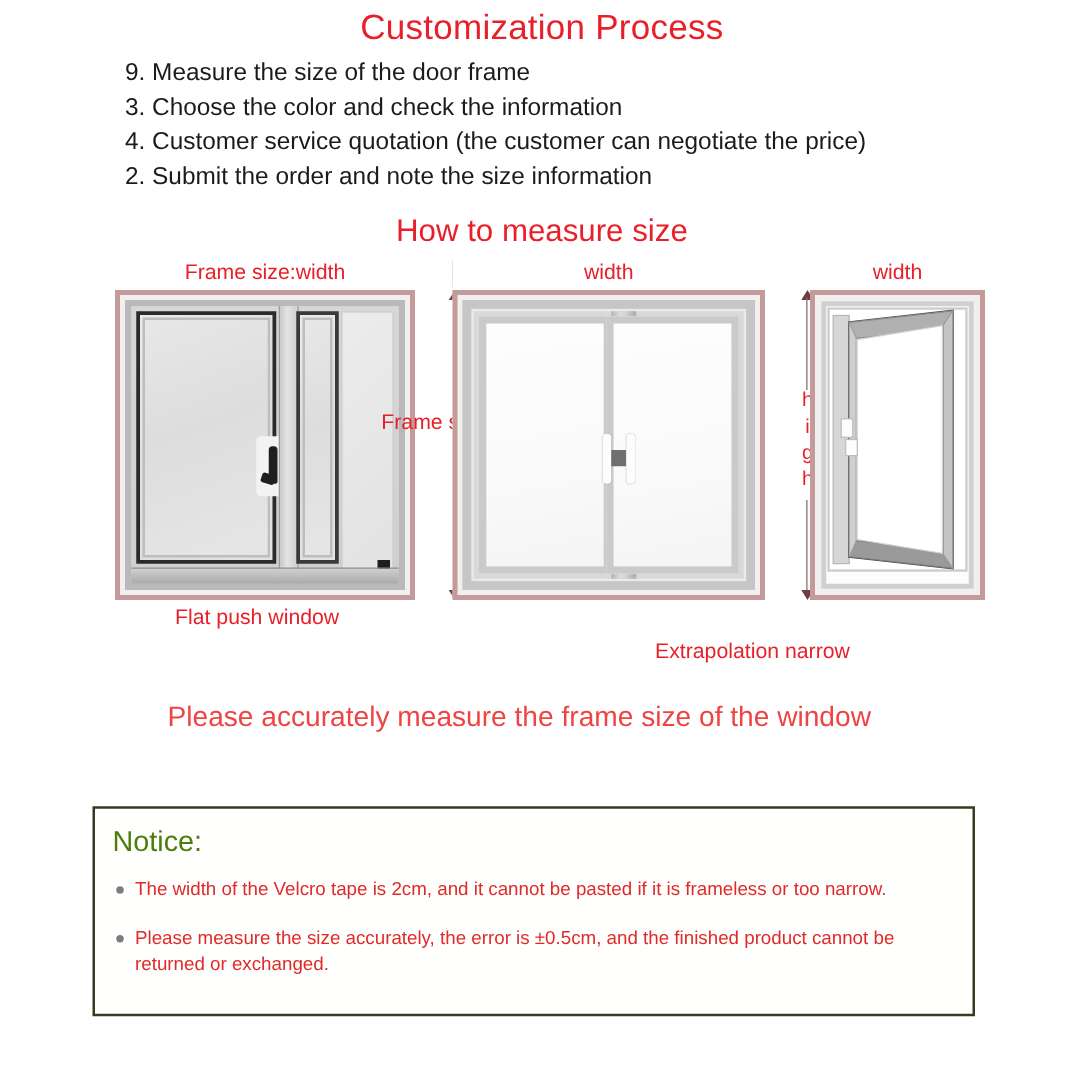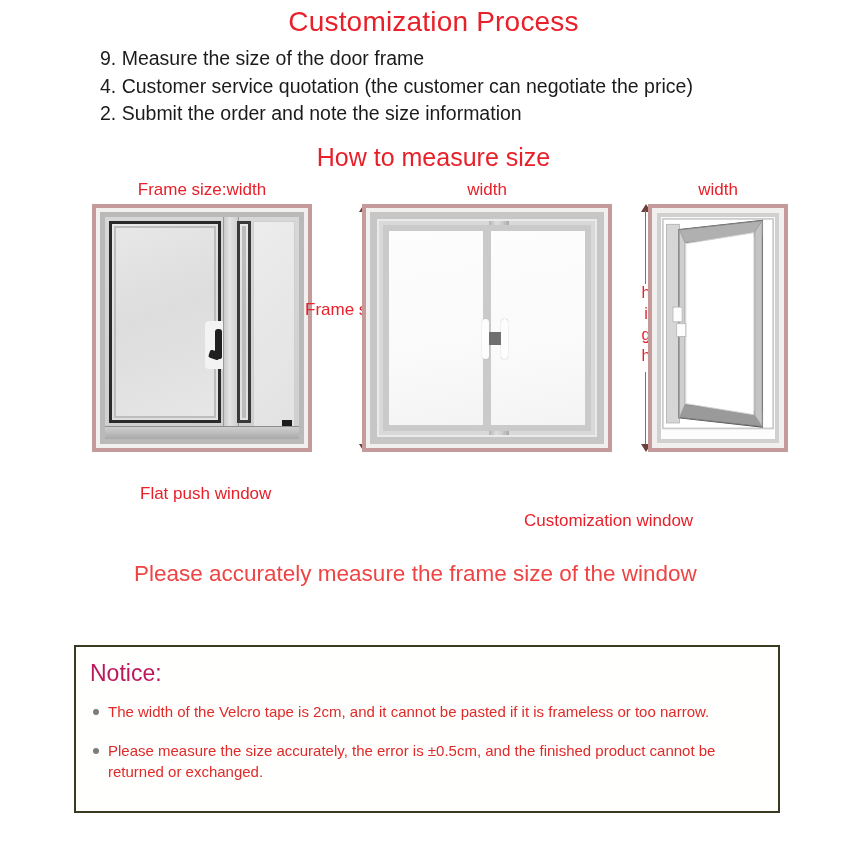--- a/index.html
+++ b/index.html
@@ -52,21 +52,21 @@
   
   .diagrams {
     position: relative;
     height: 300px;
     margin-top: 6px;
   }
   .diagram {
     position: absolute;
     top: 0;
   }
-  .diag1 { left: 92px;  width: 220px; }
+  .diag1 { left: 92px;  width: 240px; }
   .diag2 { left: 362px; width: 250px; }
   .diag3 { left: 648px; width: 140px; }
 
   
   .dimrow {
     position: relative;
     height: 26px;
   }
   .dim-line {
     position: absolute;
@@ -331,21 +331,21 @@
     left: 74px;
     top: 645px;
     width: 706px;
     height: 168px;
     border: 2px solid #3a3a22;
     background: #fffffd;
     box-sizing: border-box;
     padding: 14px 18px 0 14px;
   }
   .notice-title {
-    color: #be185d;
+    color: #4d7c0f;
     font-size: 23px;
     line-height: 1.1;
   }
   .notice ul {
     list-style: none;
     margin: 16px 0 0 0;
     padding: 0;
   }
   .notice li {
     position: relative;
@@ -366,20 +366,21 @@
     background: #7c7c7c;
   }
 </style>
 </head>
 <body>
 
 <div class="title">Customization Process</div>
 
 <ul class="steps">
   <li>9. Measure the size of the door frame</li>
+  <li>3. Choose the color and check the information</li>
   <li>4. Customer service quotation (the customer can negotiate the price)</li>
   <li>2. Submit the order and note the size information</li>
 </ul>
 
 <div class="section-title">How to measure size</div>
 
 <div class="diagrams">
 
   <div class="diagram diag1">
     <div class="dimrow">
@@ -495,21 +496,21 @@
 
           <rect x="13" y="98" width="10" height="16" fill="#fdfdfd" stroke="#bbbbbb" stroke-width="1"></rect>
           <rect x="17" y="116" width="10" height="14" fill="#fdfdfd" stroke="#bbbbbb" stroke-width="1"></rect>
         </svg>
       </div>
     </div>
   </div>
 </div>
 
 <div class="caption cap1">Flat push window</div>
-<div class="caption cap2">Customization window</div>
+<div class="caption cap2">Extrapolation narrow</div>
 
 <div class="emphasis">
   <div>Please accurately measure the frame size of the window</div>
 </div>
 
 <div class="notice">
   <div class="notice-title">Notice:</div>
   <ul>
     <li>The width of the Velcro tape is 2cm, and it cannot be pasted if it is frameless or too narrow.</li>
     <li>Please measure the size accurately, the error is ±0.5cm, and the finished product cannot be returned or exchanged.</li>

